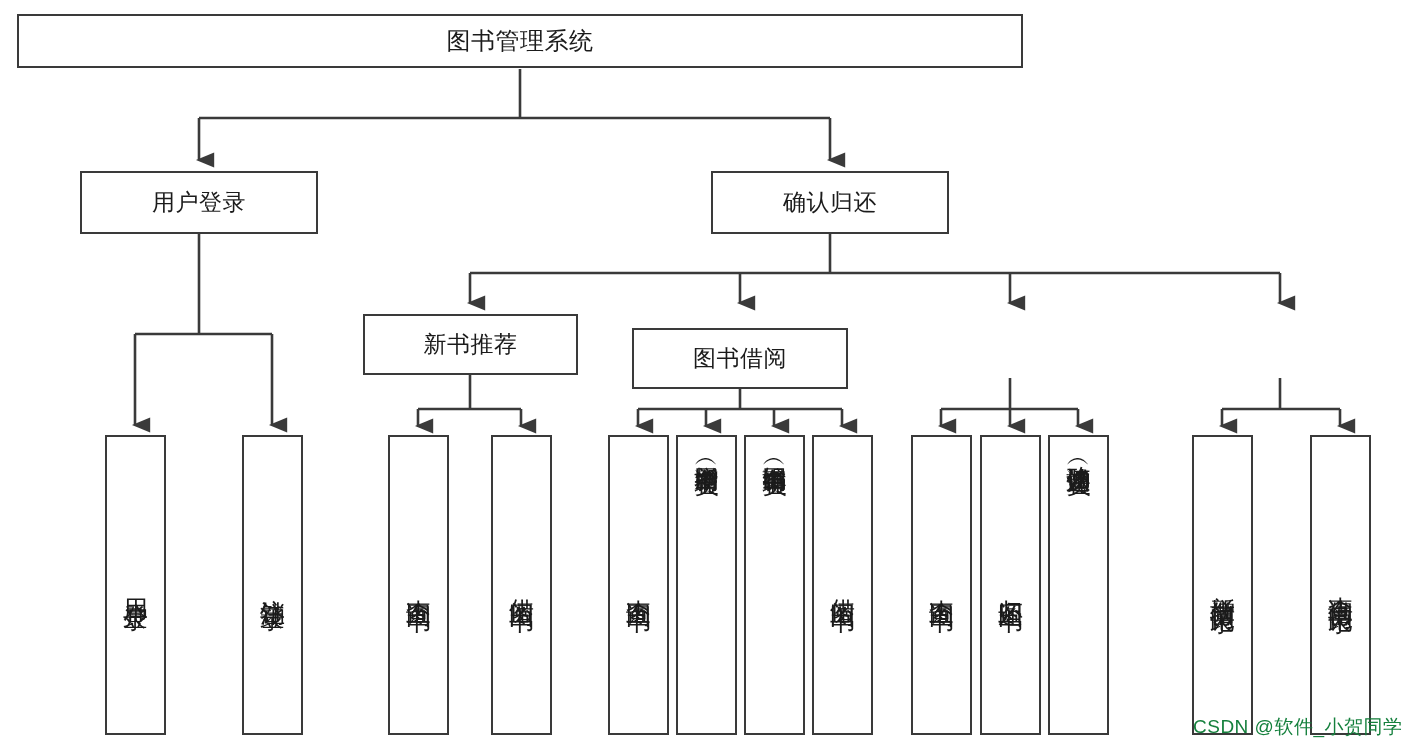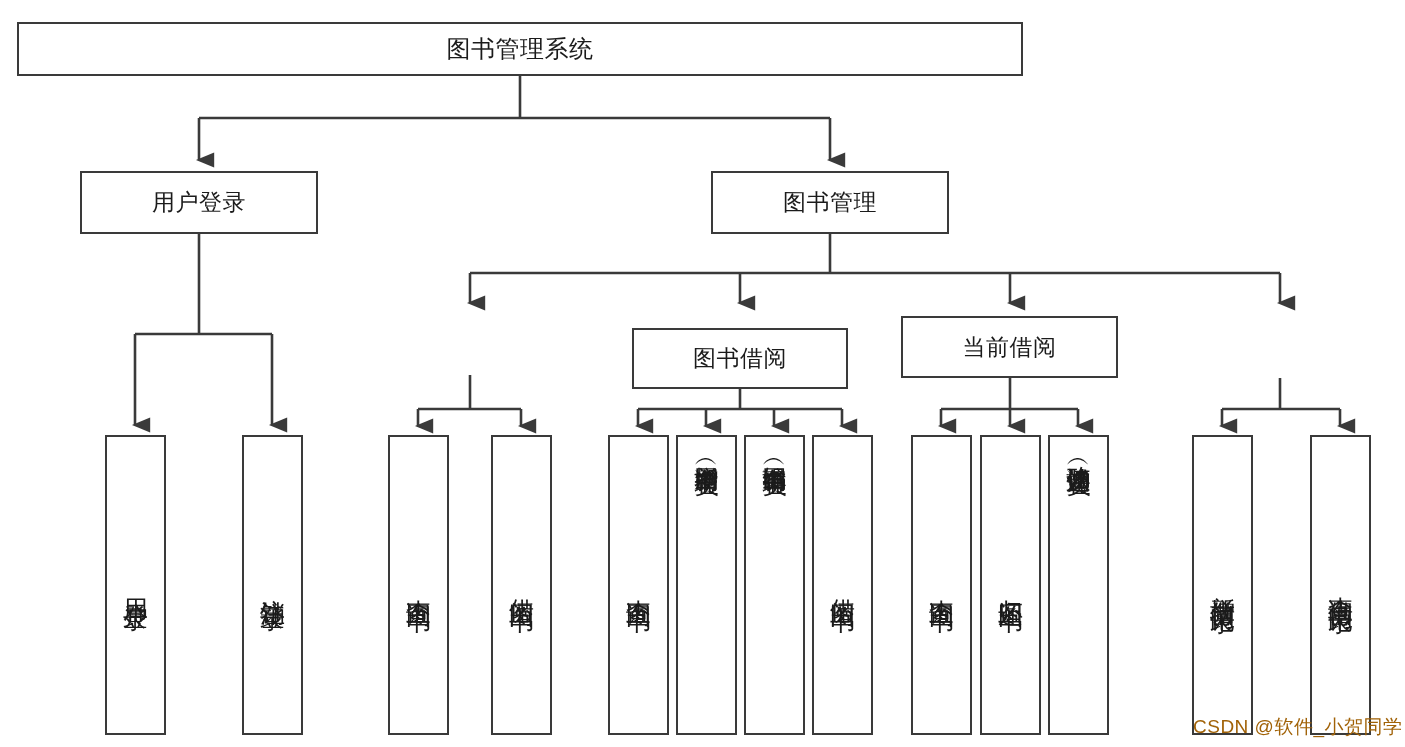--- a/index.html
+++ b/index.html
@@ -64,21 +64,21 @@
     font-size: 24px;
     letter-spacing: 1px;
   }
   .v-node.center-text {
     align-items: center;
     padding-top: 0;
   }
   .watermark {
     position: absolute;
     font-size: 19px;
-    color: #a16207;
+    color: #15803d;
     white-space: nowrap;
     letter-spacing: 0.5px;
   }
 </style>
 </head>
 <body>
 
 <div id="canvas">
 
   <svg class="wires" viewBox="0 0 1405 747" xmlns="http://www.w3.org/2000/svg">
@@ -124,40 +124,40 @@
       <path d="M 1010 409 L 1010 426" marker-end="url(#arrow)"></path>
       <path d="M 1078 409 L 1078 426" marker-end="url(#arrow)"></path>
 
       <path d="M 1280 378 L 1280 409"></path>
       <path d="M 1222 409 L 1340 409"></path>
       <path d="M 1222 409 L 1222 426" marker-end="url(#arrow)"></path>
       <path d="M 1340 409 L 1340 426" marker-end="url(#arrow)"></path>
     </g>
   </svg>
 
-  <div class="node h-node root" style="left:17px; top:22px; width:1006px; height:54px;">
+  <div class="node h-node root" style="left:17px; top:14px; width:1006px; height:54px;">
     <span class="txt">图书管理系统</span>
   </div>
 
   <div class="node h-node" style="left:80px; top:171px; width:238px; height:63px;">
     <span class="txt">用户登录</span>
   </div>
 
   <div class="node h-node" style="left:711px; top:171px; width:238px; height:63px;">
-    <span class="txt">图书管理</span>
-  </div>
-
+    <span class="txt">确认归还</span>
+  </div>
+
+  <div class="node h-node" style="left:363px; top:314px; width:215px; height:61px;">
+    <span class="txt">新书推荐</span>
+  </div>
 
   <div class="node h-node" style="left:632px; top:316px; width:216px; height:61px;margin-top:12px;">
     <span class="txt">图书借阅</span>
   </div>
 
-  <div class="node h-node" style="left:901px; top:316px; width:217px; height:62px;">
-    <span class="txt">当前借阅</span>
-  </div>
 
 
   <div class="node v-node center-text" style="left:105px; top:435px; width:61px; height:300px;">
     <span class="txt">用户登录</span>
   </div>
 
   <div class="node v-node center-text" style="left:242px; top:435px; width:61px; height:300px;">
     <span class="txt">注销登录</span>
   </div>
 

